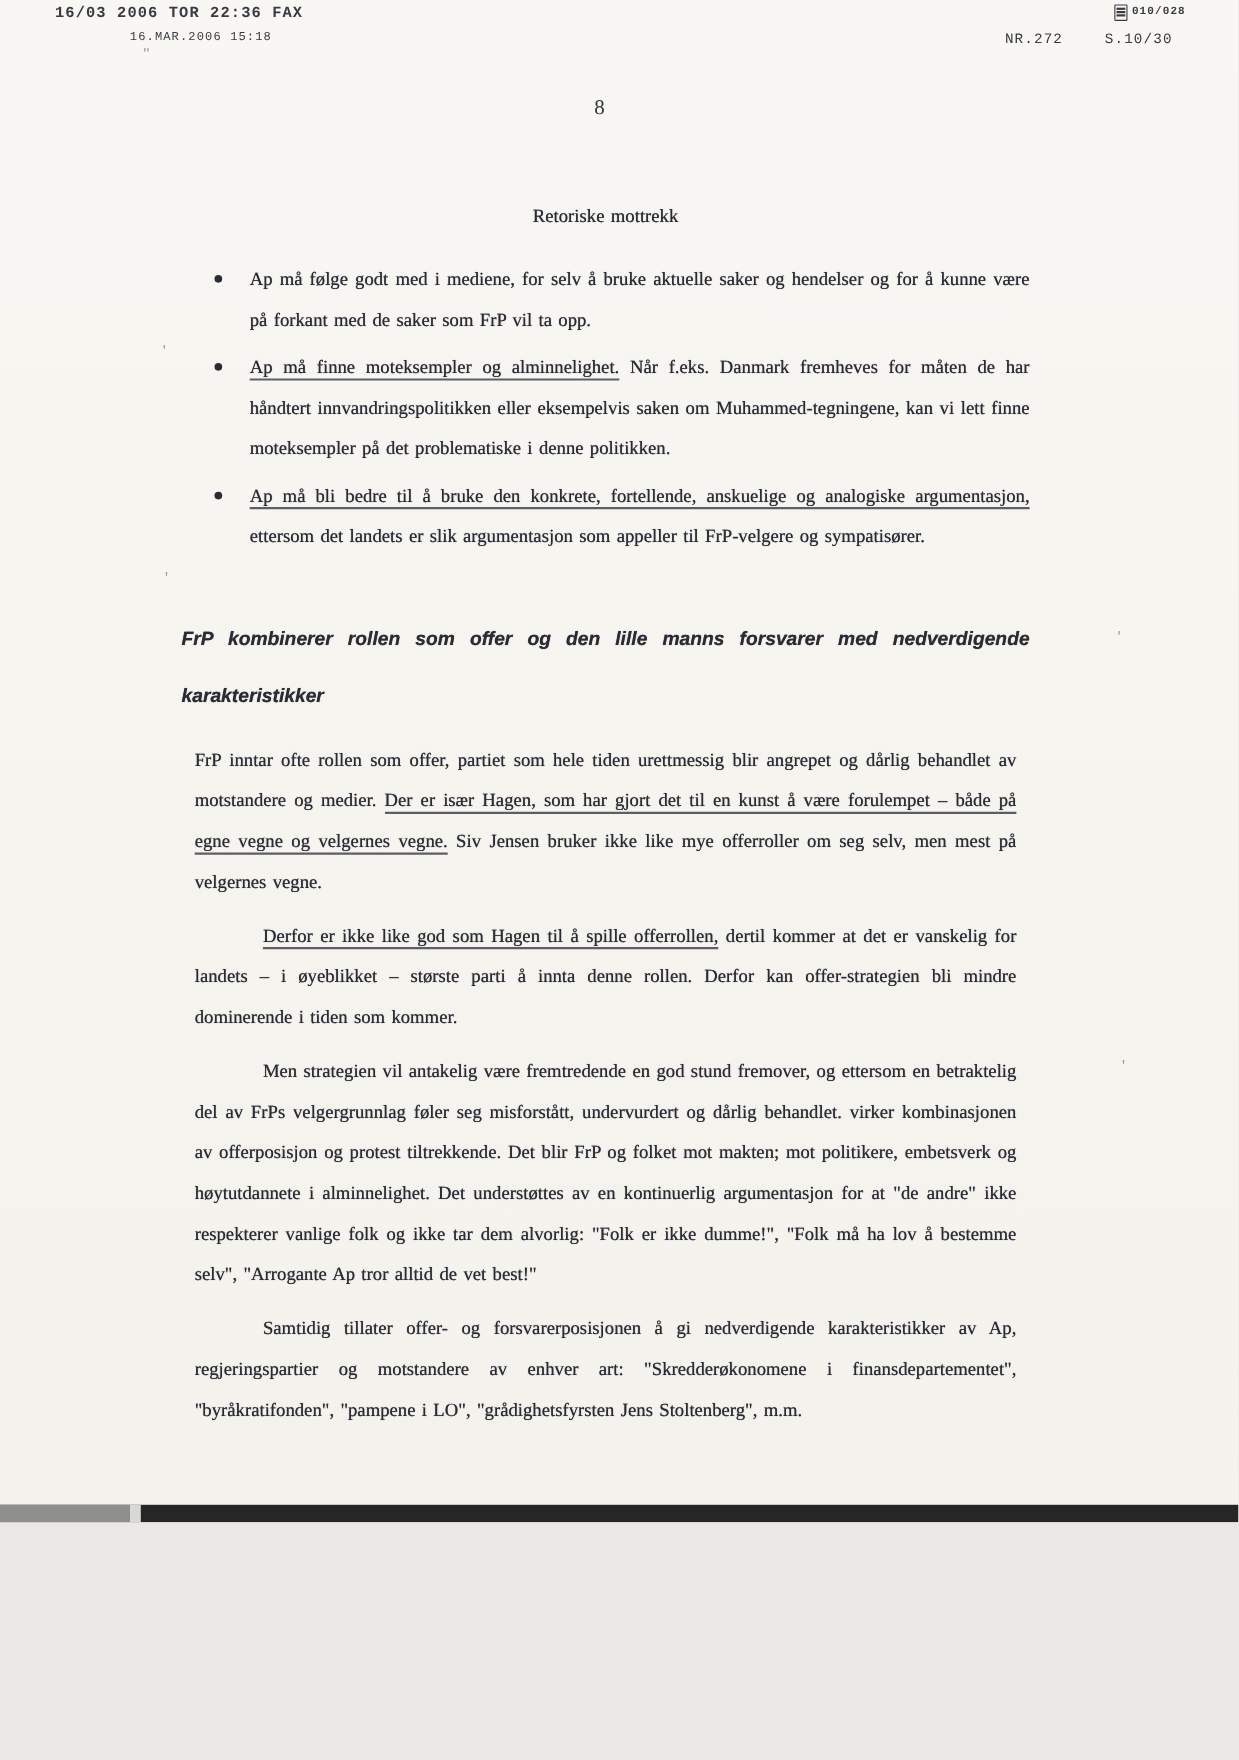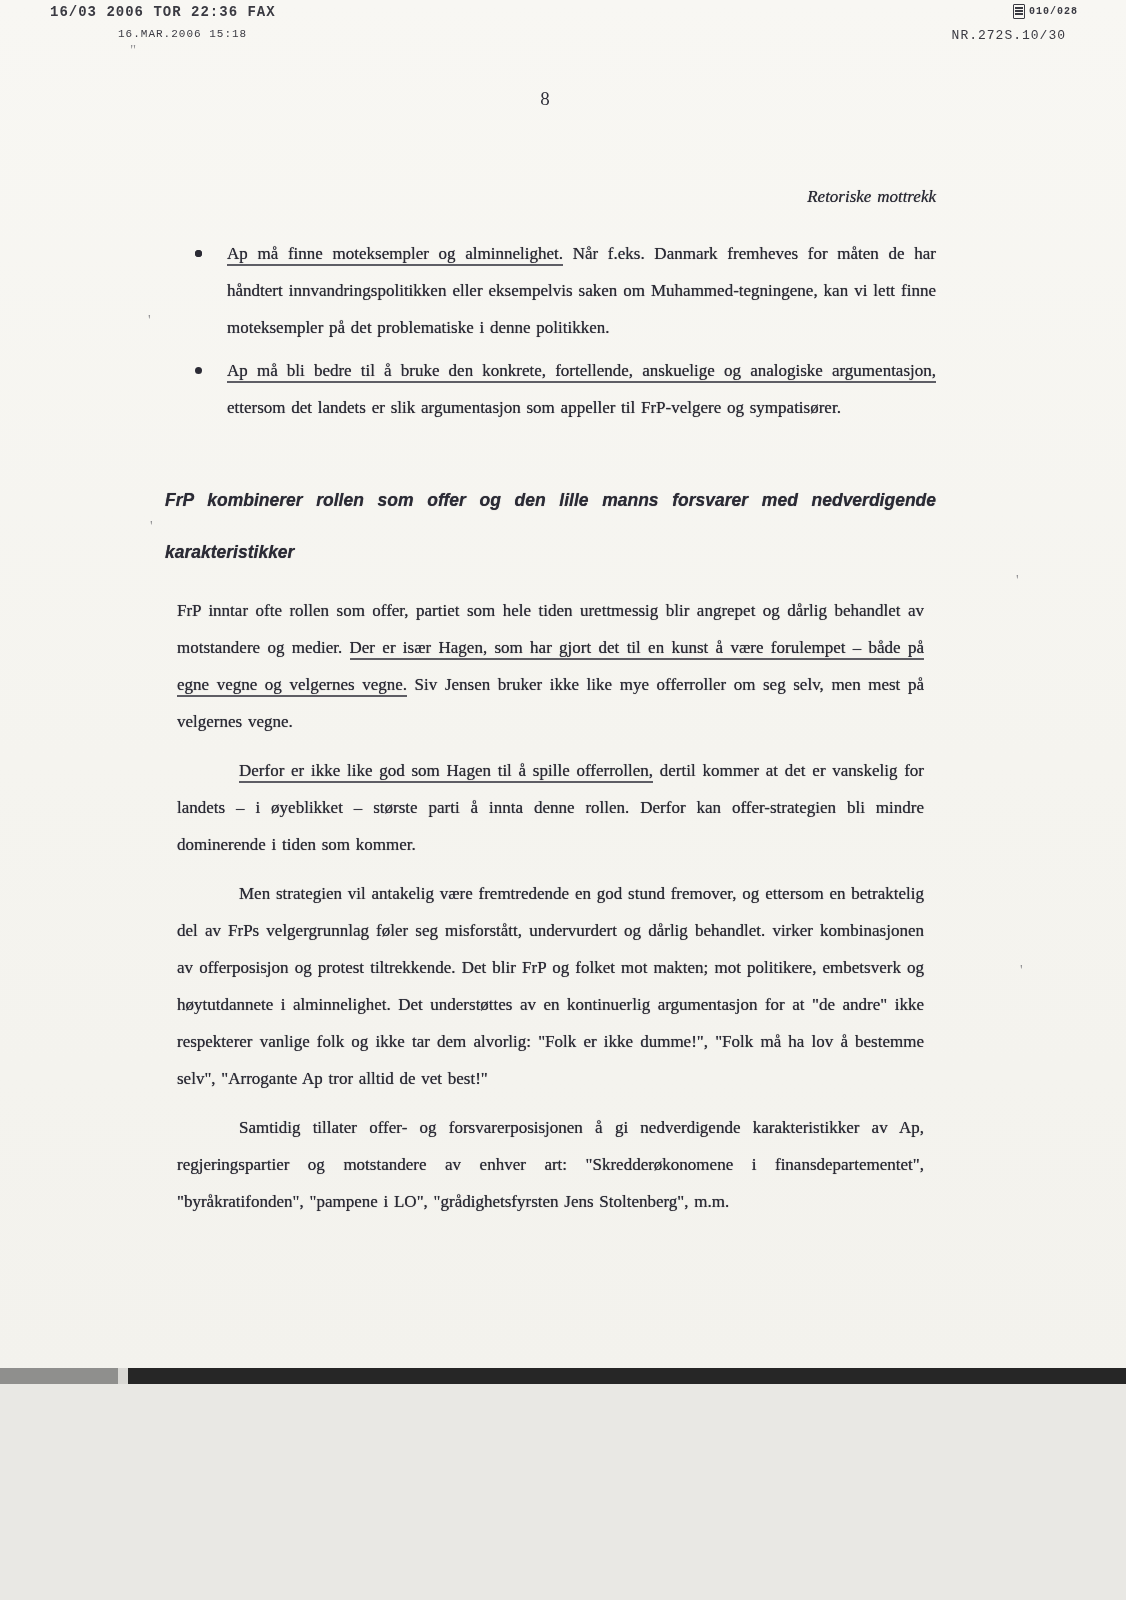--- a/index.html
+++ b/index.html
@@ -15,21 +15,21 @@
   
   .fax-header {
     position:absolute; top:4px; left:0; right:0;
     font-family:"Liberation Mono", monospace;
     color:#3a3a42;
   }
   .fh-row { position:relative; height:22px; }
   .fh-l1 { position:absolute; left:50px; top:0; font-size:14px; font-weight:bold; letter-spacing:1px; }
   .fh-r1 { position:absolute; right:48px; top:0; font-size:10px; font-weight:bold; letter-spacing:1px; display:flex; align-items:center; gap:4px; }
   .fh-l2 { position:absolute; left:80px; top:2px; font-size:11px; letter-spacing:1px;margin-left:38px; }
-  .fh-r2 { position:absolute; right:60px; top:2px; font-size:13px; letter-spacing:1px; display:flex; }
+  .fh-r2 { position:absolute; right:60px; top:2px; font-size:13px; letter-spacing:1px; display:flex; gap:38px; }
   .doc-icon {
     display:inline-block; width:10px; height:13px;
     border:1.5px solid #3a3a42; border-radius:1px;
     position:relative; background:#f8f7f3;
   }
   .doc-icon::after{
     content:""; position:absolute; left:1px; right:1px; top:2px;
     height:1.5px; background:#3a3a42; box-shadow:0 3px 0 #3a3a42, 0 6px 0 #3a3a42;
   }
   
@@ -39,24 +39,23 @@
   }
   
   .content {
     position:absolute; top:178px; left:165px; width:771px;
     font-size:17px; line-height:37px;
     text-align:justify;
     word-spacing:1.5px;
     text-shadow:0 0 0.7px rgba(43,43,53,0.85);
   }
   .h1 {
-    font-style:italic;
     font-size:17px;
     margin:0 0 20px 0;
-    text-align:right;
+    text-align:center;
   }
   ul.bullets { list-style:none; margin:0; padding:0; }
   ul.bullets li {
     position:relative;
     padding-left:62px;
     margin-bottom:6px;
   }
   .marker {
     position:absolute; left:30px; top:15px;
     width:7px; height:7px; border-radius:50%;
@@ -117,20 +116,21 @@
 
   <div class="page-number">8</div>
 
   <div class="content">
 
     <div class="h1">Retoriske mottrekk</div>
 
     <ul class="bullets">
       <li>
         <span class="marker"></span>
+        <span>Ap må følge godt med i mediene, for selv å bruke aktuelle saker og hendelser og for å kunne være på forkant med de saker som FrP vil ta opp.</span>
       </li>
       <li>
         <span class="marker"></span>
         <span><span class="u">Ap må finne moteksempler og alminnelighet.</span><span> Når f.eks. Danmark fremheves for måten de har håndtert innvandringspolitikken eller eksempelvis saken om Muhammed-tegningene, kan vi lett finne moteksempler på det problematiske i denne politikken.</span></span>
       </li>
       <li>
         <span class="marker"></span>
         <span><span class="u">Ap må bli bedre til å bruke den konkrete, fortellende, anskuelige og analogiske argumentasjon,</span><span> ettersom det landets er slik argumentasjon som appeller til FrP-velgere og sympatisører.</span></span>
       </li>
     </ul>

